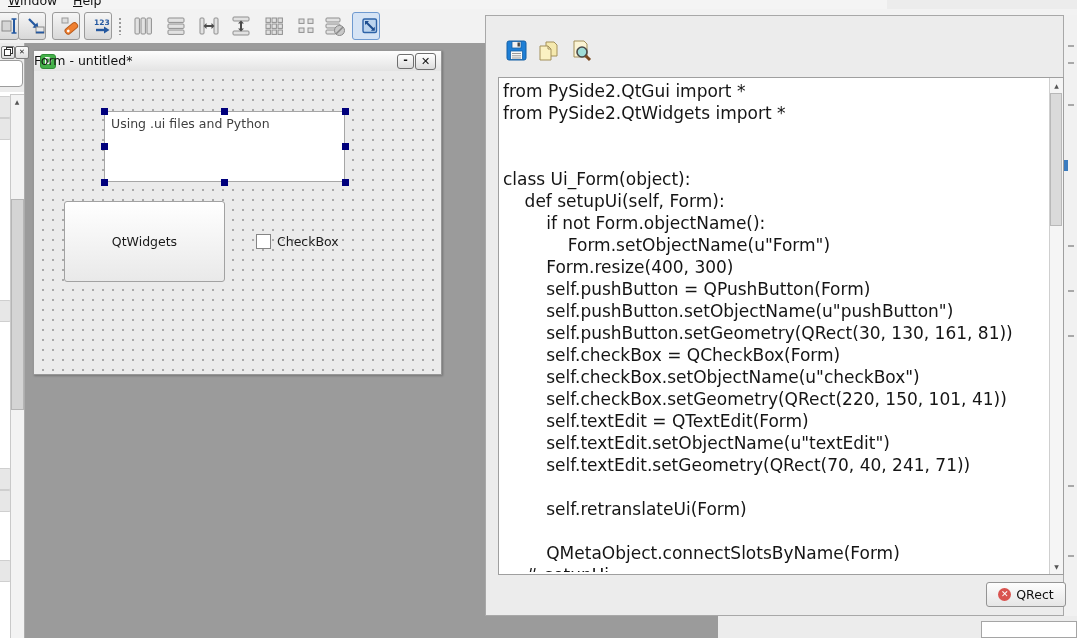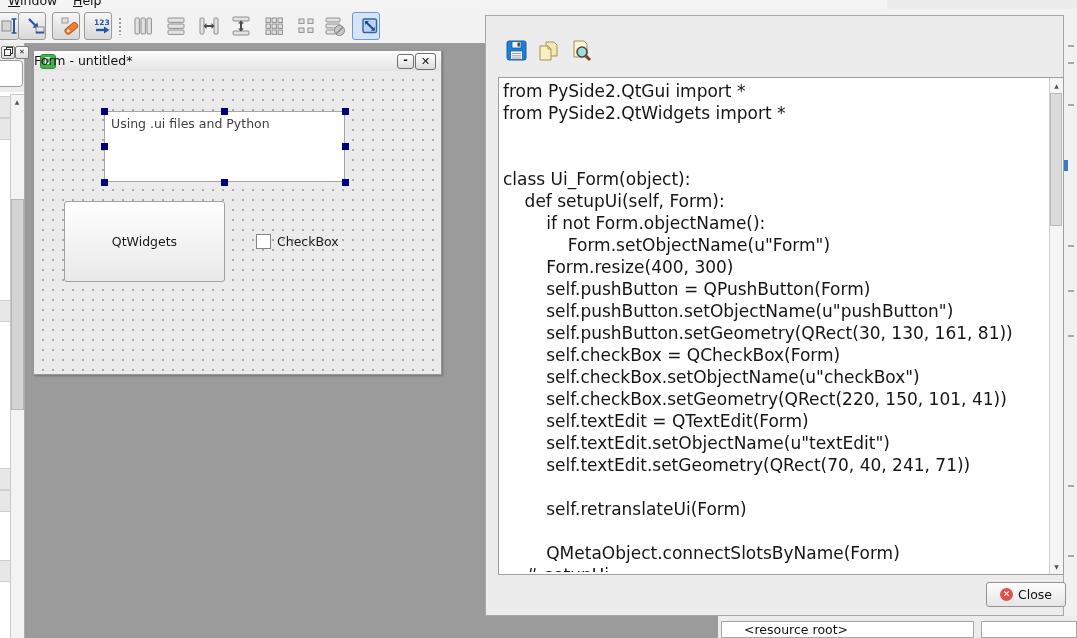--- a/index.html
+++ b/index.html
@@ -312,34 +312,31 @@
     # retranslateUi</pre>
       <div class="vscroll">
         <div class="arr" style="top:1px">▲</div>
         <div class="vthumb"></div>
         <div class="arr" style="bottom:1px">▼</div>
       </div>
     </div>
 
     <div class="close-btn">
       <span class="close-ico">✕</span>
-      <span>Close</span>
+      <span>QRect</span>
     </div>
   </div>
 
   <div class="right-strip">
     <div class="tick" style="top:30px"></div>
     <div class="tick" style="top:47px"></div>
     <div class="tick" style="top:89px"></div>
     <div class="tick-blue" style="top:145px"></div>
     <div class="tick" style="top:230px"></div>
     <div class="tick" style="top:275px"></div>
     <div class="tick" style="top:320px"></div>
     <div class="tick" style="top:470px"></div>
     <div class="tick" style="top:540px"></div>
   </div>
 
-  <div class="res-box res-root">
-    <span>&lt;resource root&gt;</span>
-  </div>
   <div class="res-box res-box2"></div>
 
 </div>
 
 </body></html>

